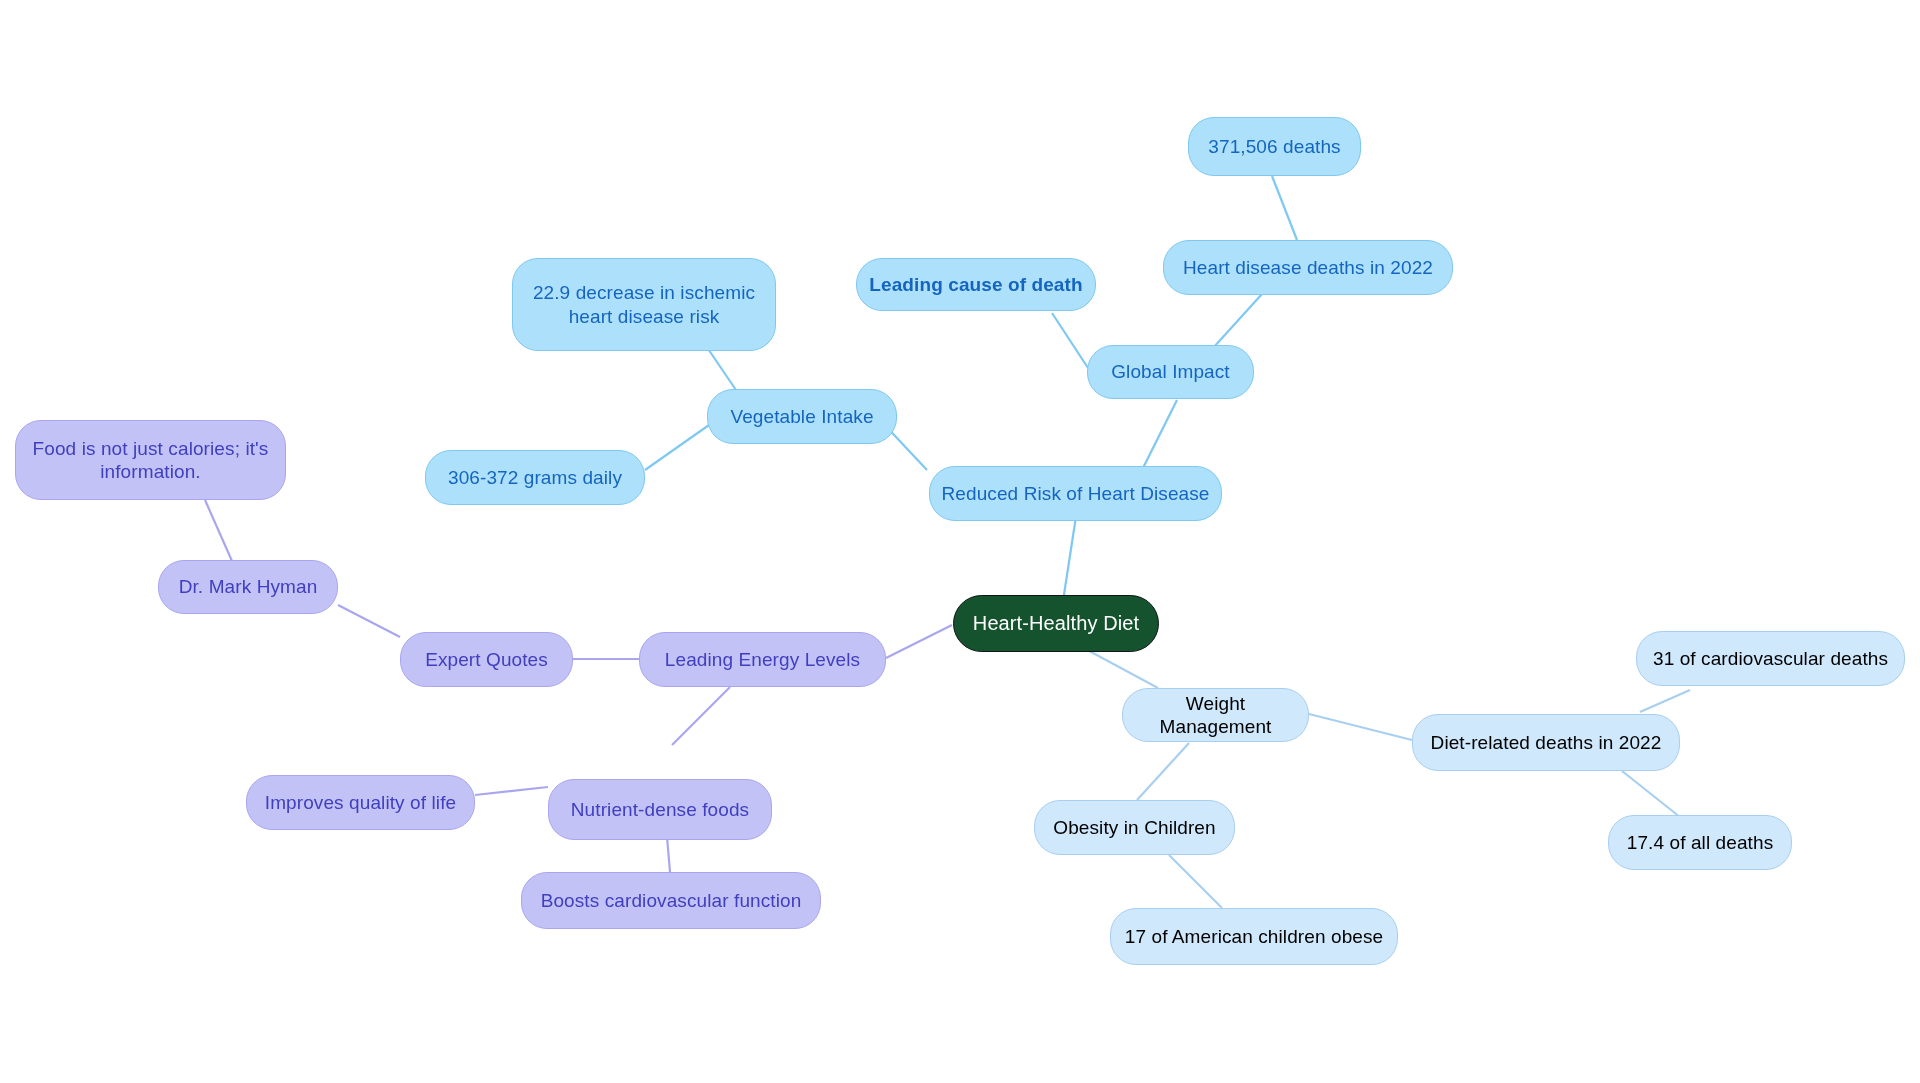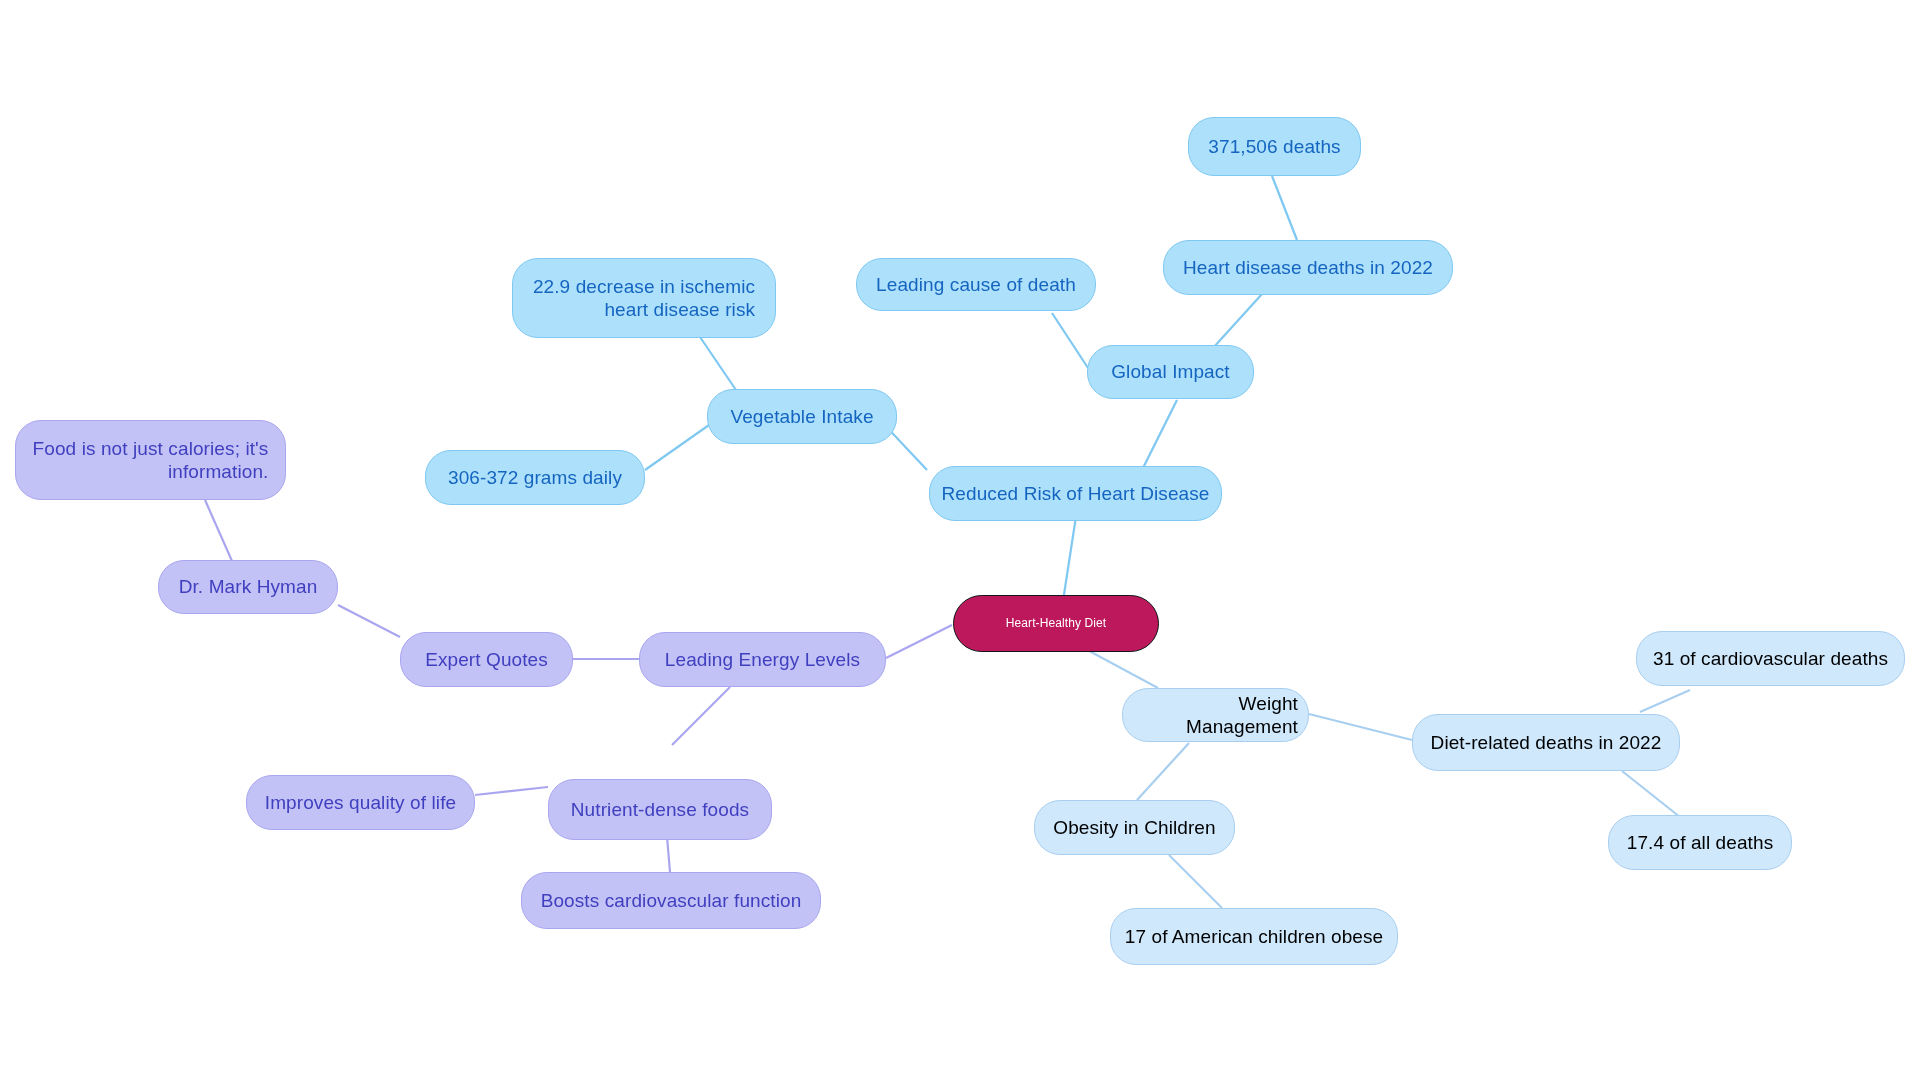--- a/index.html
+++ b/index.html
@@ -25,34 +25,34 @@
     top: 0;
     width: 1920px;
     height: 1083px;
   }
   .node {
     position: absolute;
     box-sizing: border-box;
     display: flex;
     align-items: center;
     justify-content: center;
-    text-align: right;
+    text-align: center;
     border-radius: 26px;
     border-width: 1px;
     border-style: solid;
     line-height: 1.22;
     padding: 4px 10px;
     white-space: pre-line;
     letter-spacing: 0.1px;
   }
   .node.root {
-    background: #be185d;
+    background: #14532d;
     border-color: #111418;
     color: #ffffff;
-    font-size: 12px;
+    font-size: 20px;
     border-radius: 30px;
   }
   .node.blue {
     background: #ade1fb;
     border-color: #7ec8f2;
     color: #1565c0;
     font-size: 19px;
   }
   .node.blue-light {
     background: #cfe8fc;
@@ -116,29 +116,29 @@
 
     <path d="M 1169 855 L 1222 908" stroke="#a9cff0" stroke-width="2.2" fill="none"></path>
   </svg>
 
   <div class="node root" style="left:953px; top:595px; width:206px; height:57px;">Heart-Healthy Diet</div>
 
   <div class="node blue" style="left:1087px; top:345px; width:167px; height:54px;">Global Impact</div>
 
   <div class="node blue" style="left:929px; top:466px; width:293px; height:55px;">Reduced Risk of Heart Disease</div>
 
-  <div class="node blue" style="left:856px; top:258px; width:240px; height:53px;">Leading cause of death</div>
+  <div class="node blue" style="left:856px; top:258px; width:240px; height:53px;font-weight:bold;">Leading cause of death</div>
 
   <div class="node blue" style="left:1163px; top:240px; width:290px; height:55px;">Heart disease deaths in 2022</div>
 
   <div class="node blue" style="left:1188px; top:117px; width:173px; height:59px;">371,506 deaths</div>
 
   <div class="node blue" style="left:707px; top:389px; width:190px; height:55px;">Vegetable Intake</div>
 
-  <div class="node blue" style="left:512px; top:258px; width:264px; height:80px;">22.9 decrease in ischemic
+  <div class="node blue" style="left:512px; top:258px; width:264px; height:93px;">22.9 decrease in ischemic
 heart disease risk</div>
 
   <div class="node blue" style="left:425px; top:450px; width:220px; height:55px;">306-372 grams daily</div>
 
   <div class="node purple" style="left:639px; top:632px; width:247px; height:55px;">Leading Energy Levels</div>
 
   <div class="node purple" style="left:400px; top:632px; width:173px; height:55px;">Expert Quotes</div>
 
   <div class="node purple" style="left:15px; top:420px; width:271px; height:80px;">Food is not just calories; it's
 information.</div>

